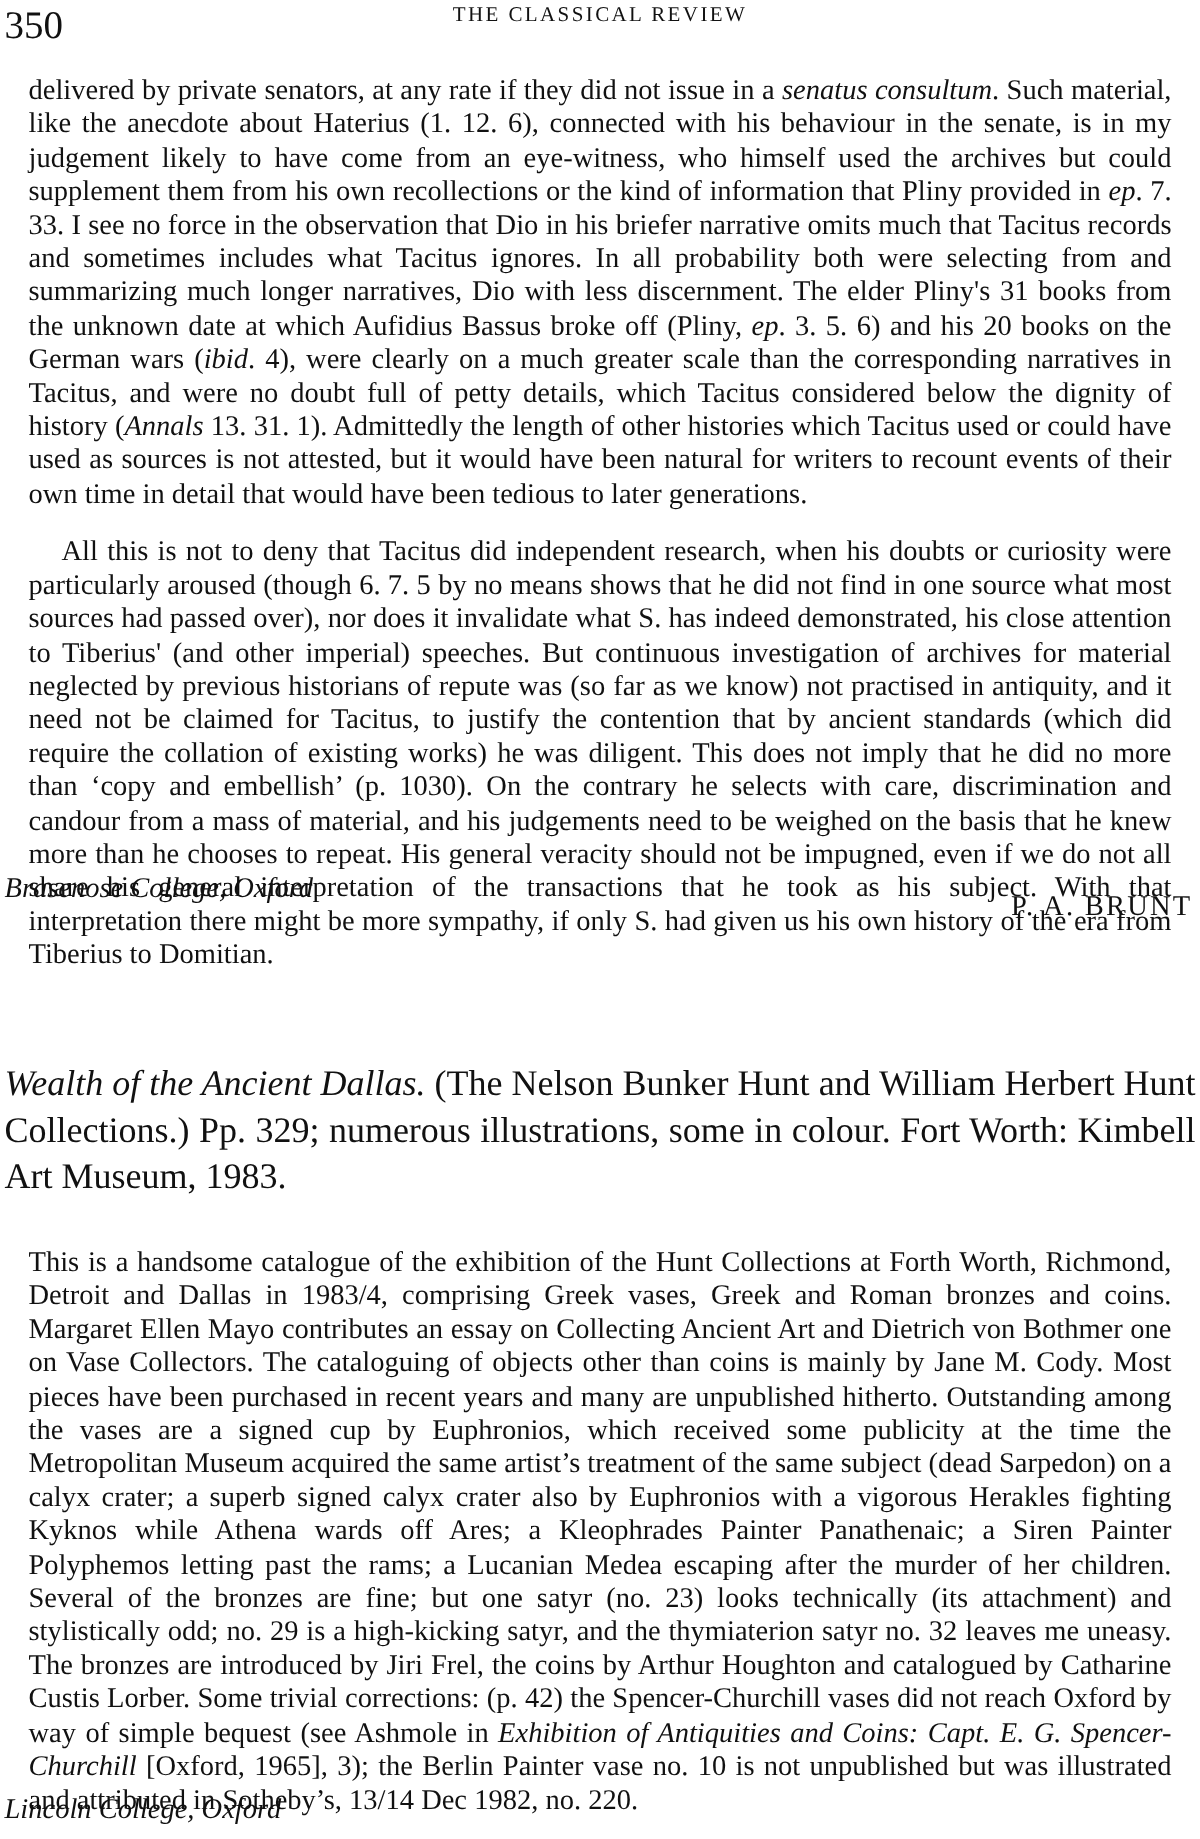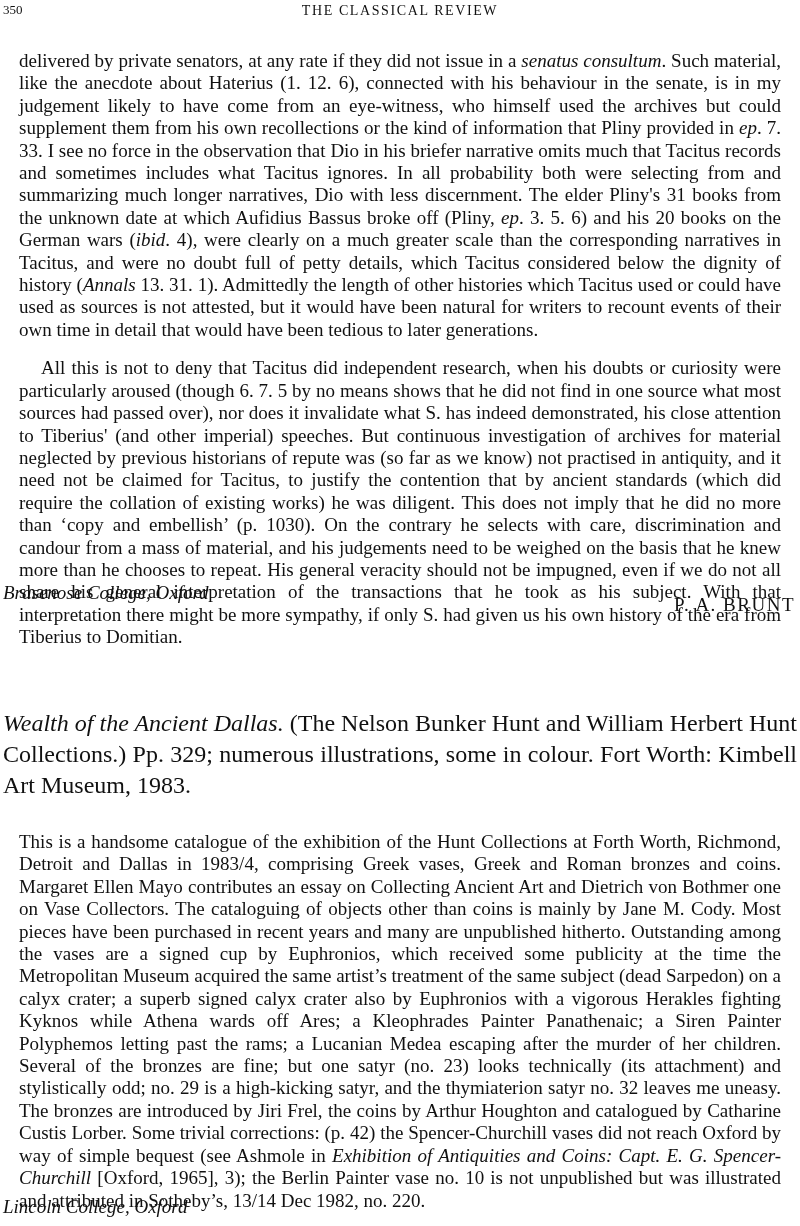--- a/index.html
+++ b/index.html
@@ -3,21 +3,21 @@
 <meta charset="utf-8">
 <style>
   html, body { margin: 0; padding: 0; background: #ffffff; }
   body {
     width: 800px; height: 1226px; overflow: hidden; position: relative;
     font-family: "Liberation Serif", "DejaVu Serif", serif;
     color: #111111;
   }
   .page { position: absolute; left: 3px; top: 0; width: 794px; }
   .running-head { position: absolute; top: 2px; left: 0; width: 794px; height: 24px; }
-  .page-num { position: absolute; left: 0; top: 0; font-size: 13px; }
+  .page-num { position: absolute; left: 0; top: 0; font-size: 26px; }
   .journal-title { position: absolute; left: 0; width: 794px; top: 1px; text-align: center; font-size: 14px; letter-spacing: 1.6px; }
   .para { font-size: 19px; line-height: 22.4px; text-align: justify; margin: 16px; }
   .para.indent { text-indent: 22px; }
   .block1 { position: absolute; top: 34px; left: 0; width: 794px; }
   .sig { position: absolute; left: 0; width: 794px; font-size: 19px; height: 24px; }
   .sig .aff { position: absolute; left: 0; font-style: italic; }
   .sig .name { position: absolute; right: 2px; letter-spacing: 1.5px; margin-top: 12px; }
   .sig1 { top: 582px; }
   .review-head { position: absolute; top: 708px; left: 0; width: 794px; font-size: 24px; line-height: 31px; text-align: justify; }
   .review-head i { font-style: italic; }

